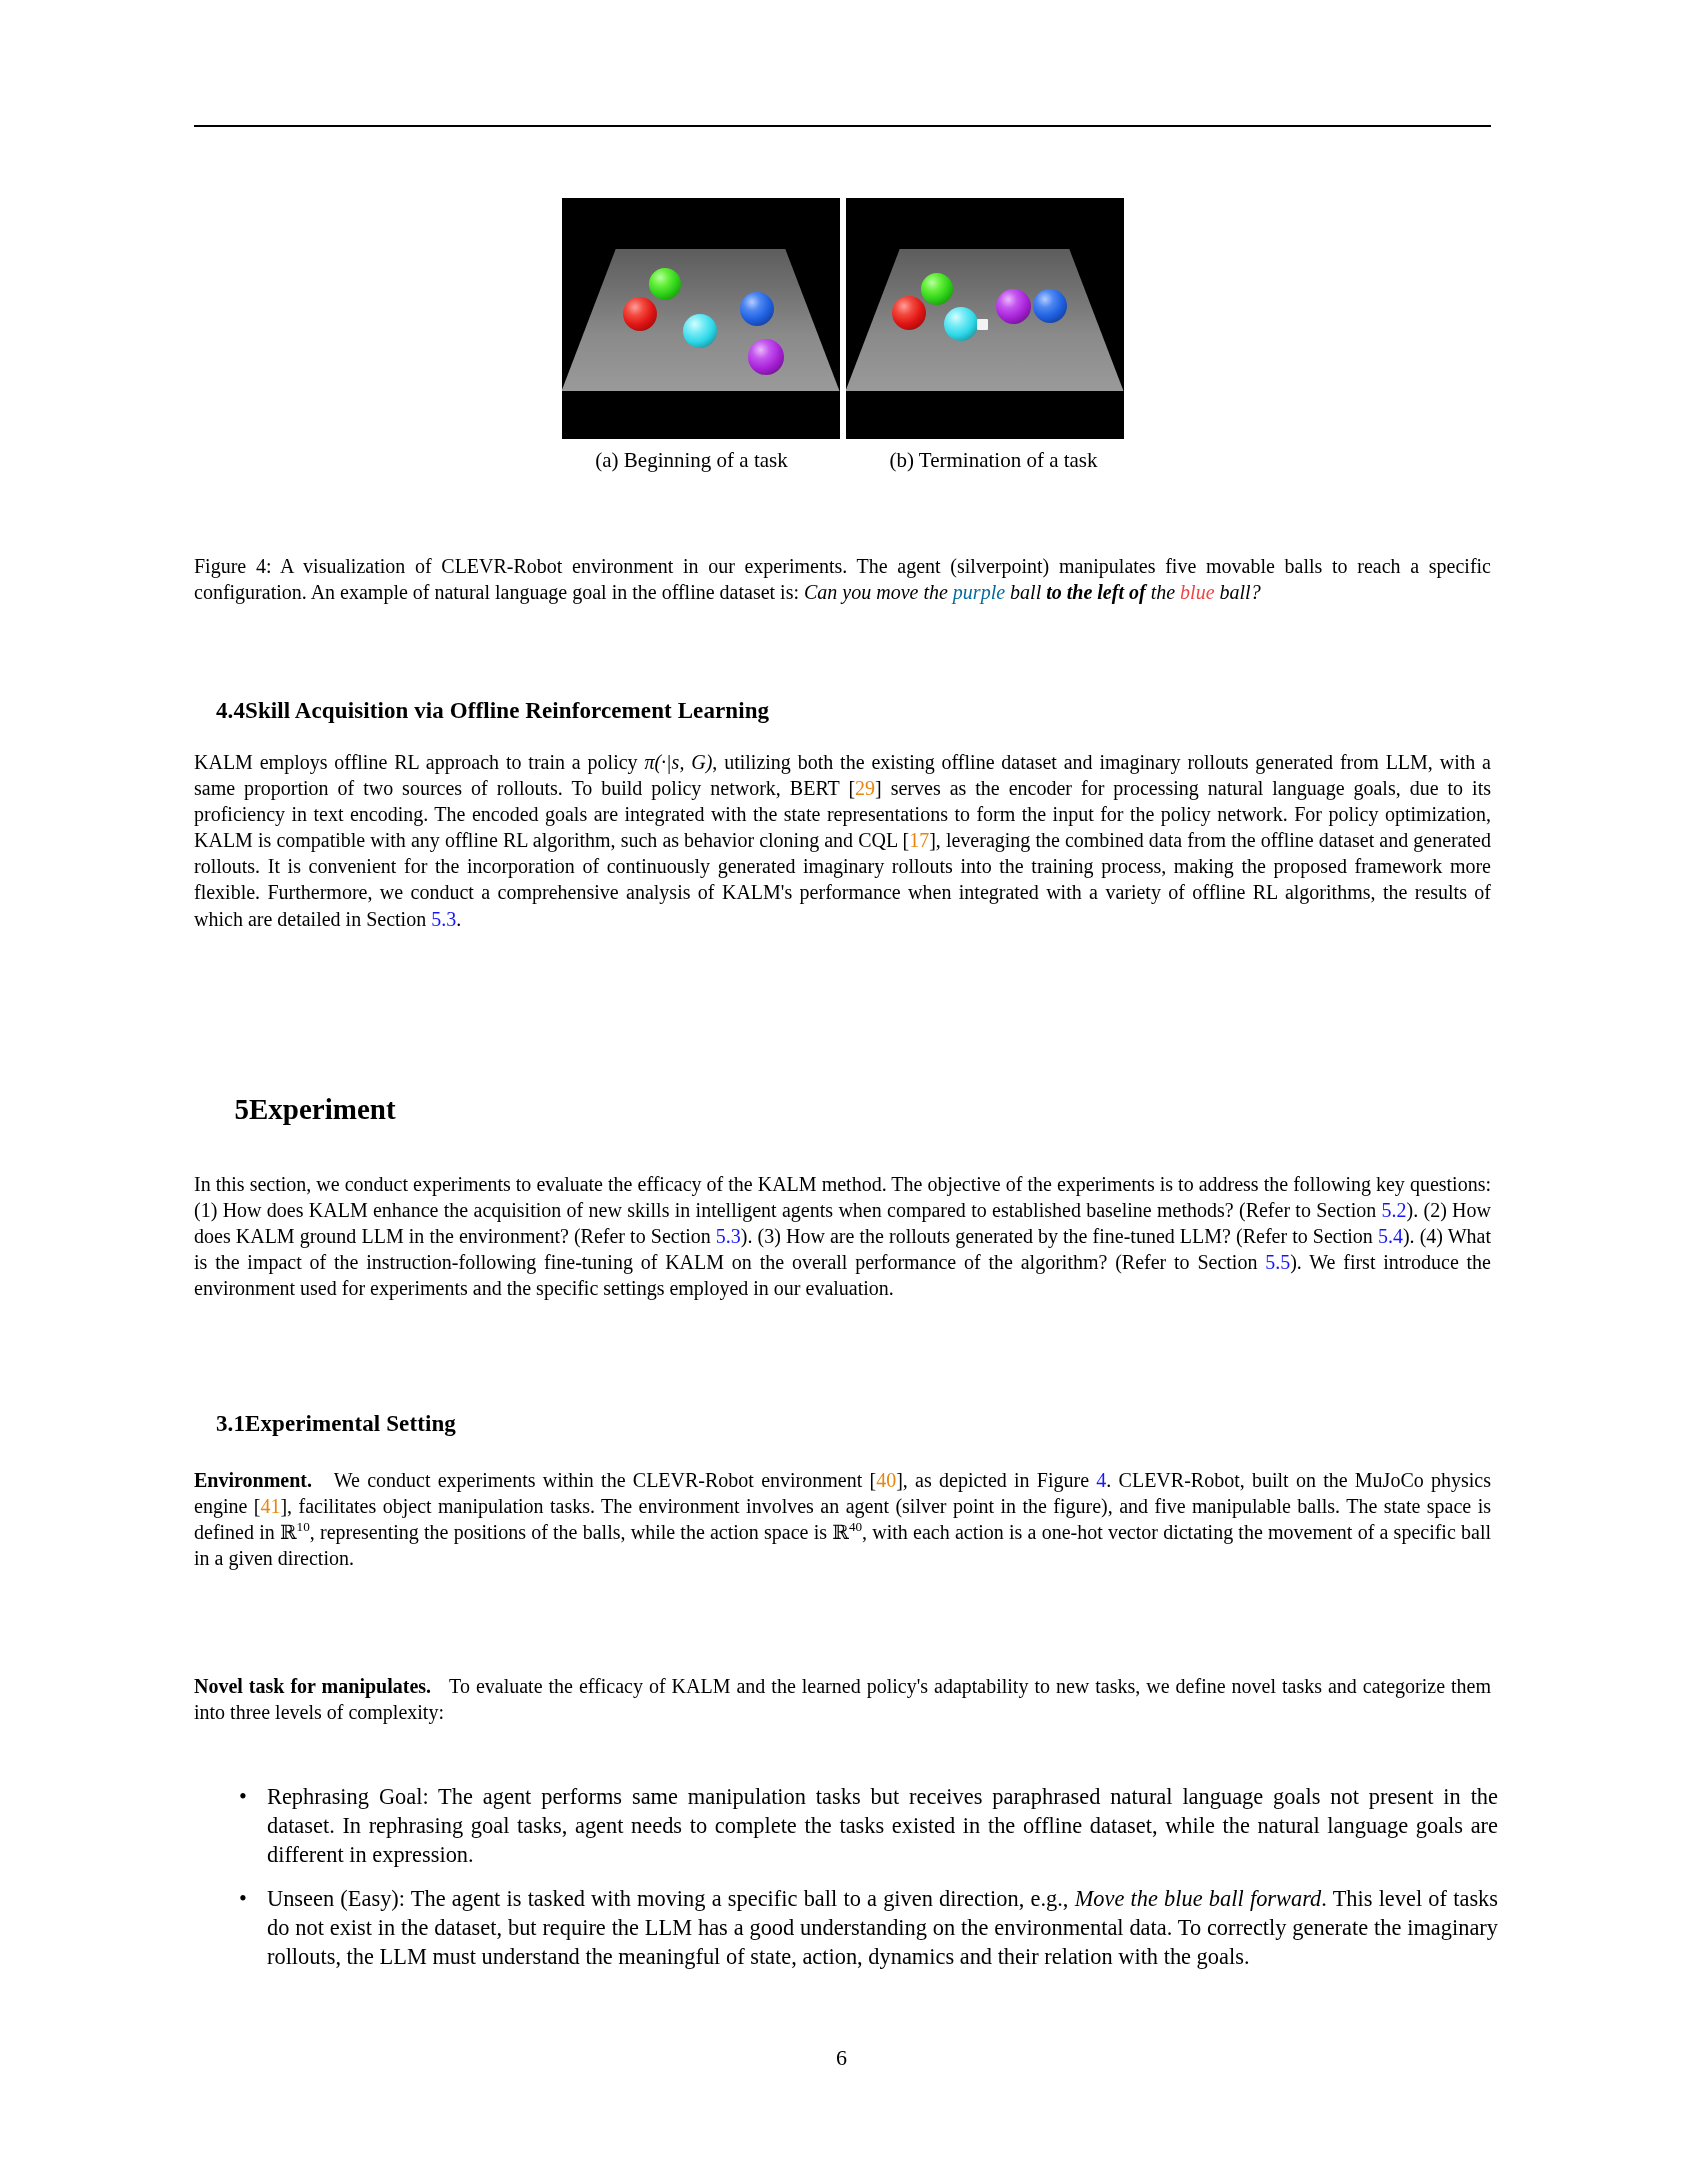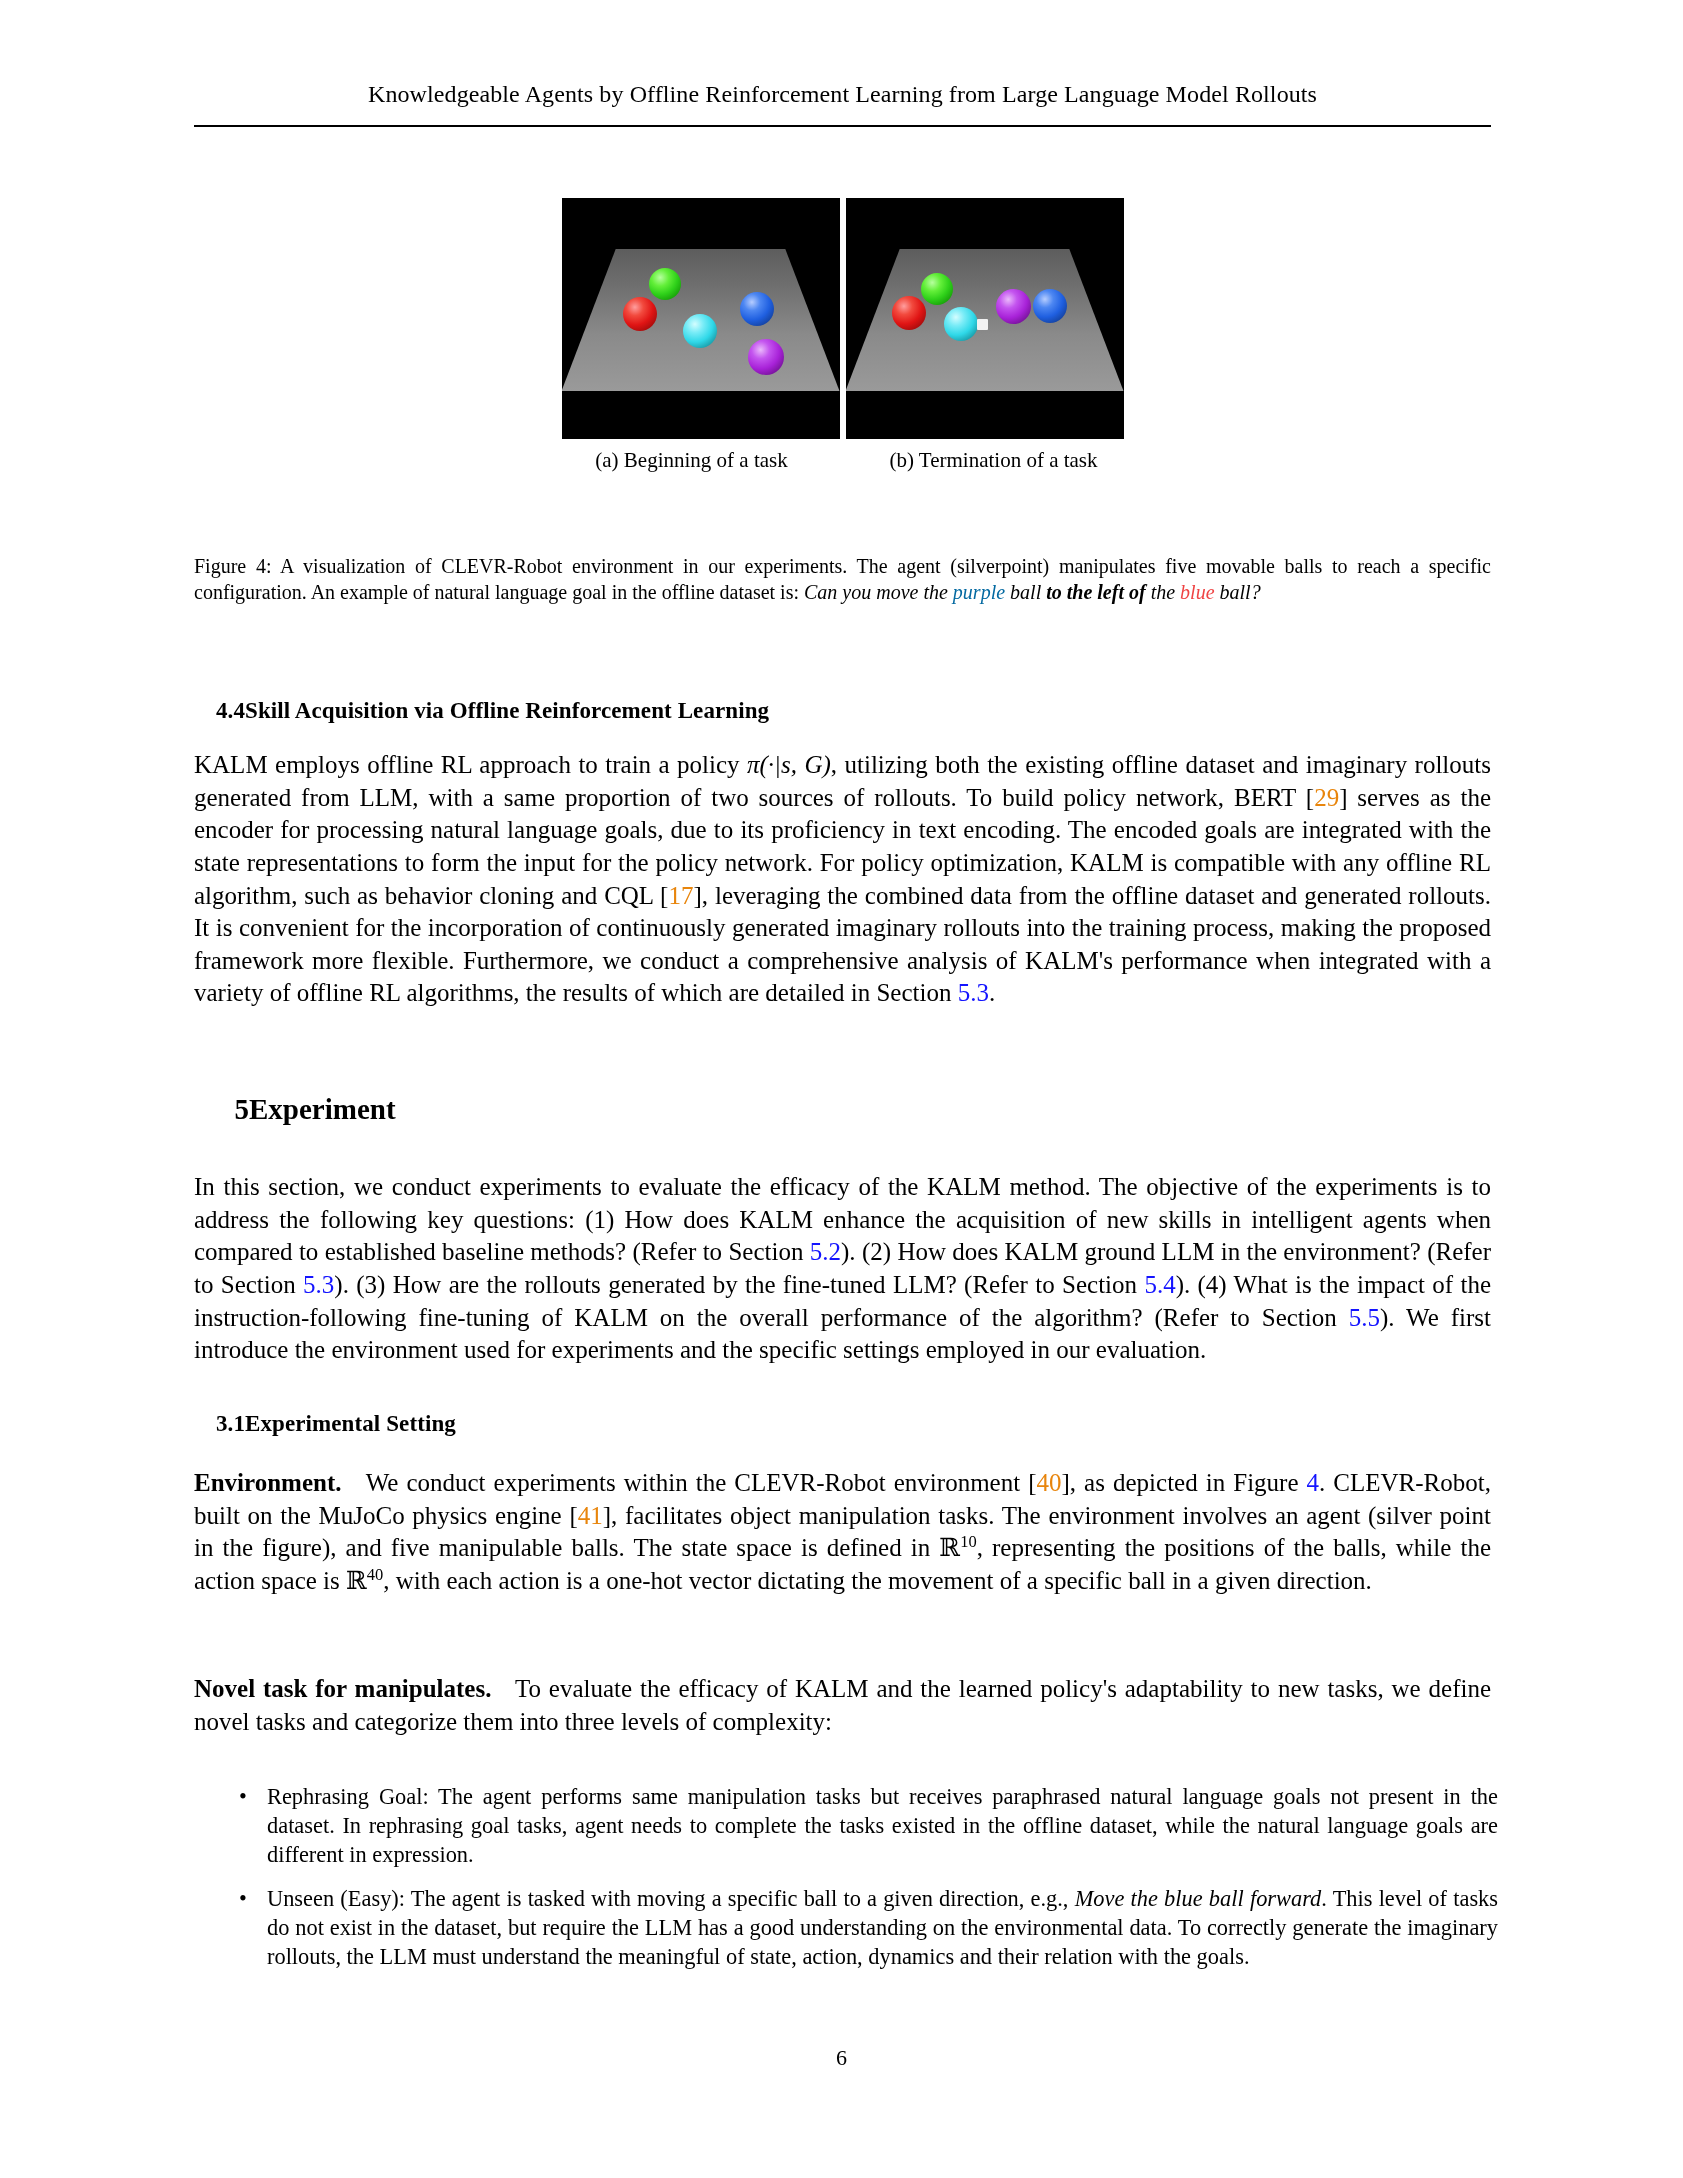--- a/index.html
+++ b/index.html
@@ -130,21 +130,21 @@
   }
   h2.sec {
     font-size: 29px;
     font-weight: bold;
     margin: 4px;
   }
   .secnum { display: inline-block; text-align: right; }
   h3.subsec .secnum { width: 51px; }
   h2.sec .secnum { width: 51px; }
   p.body {
-    font-size: 25px;
+    font-size: 20px;
     line-height: 1.305;
     margin: 0;
     text-align: justify;
     text-align-last: left;
     hyphens: none;
   }
   .abs { position: absolute; left: 194px; width: 1297px; }
 
   ul.tasklist {
     margin: 0;
@@ -184,21 +184,20 @@
     width: 1683px;
     text-align: center;
     font-size: 22px;
   }
 </style>
 </head>
 <body>
 
 <div class="page">
 
-  <div class="runhead">Knowledgeable Agents by Offline Reinforcement Learning from Large Language Model Rollouts</div>
   <div class="runrule"></div>
 
   <div class="figure-block">
     <div class="panels">
 
       <div class="panel">
         <div class="table-surface" style="top:51px;">
           <div class="trapezoid"></div>
         </div>
         <div class="ball" style="left:87px; top:70px; width:32px; height:32px;

